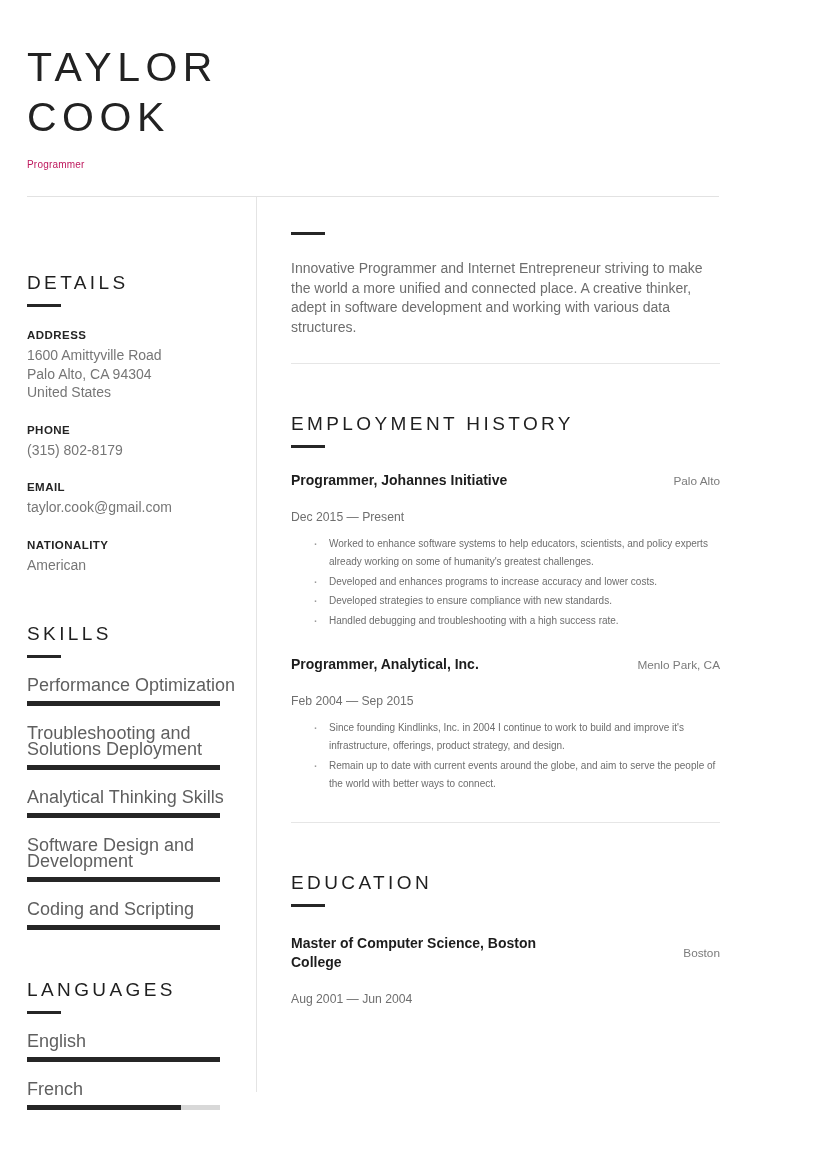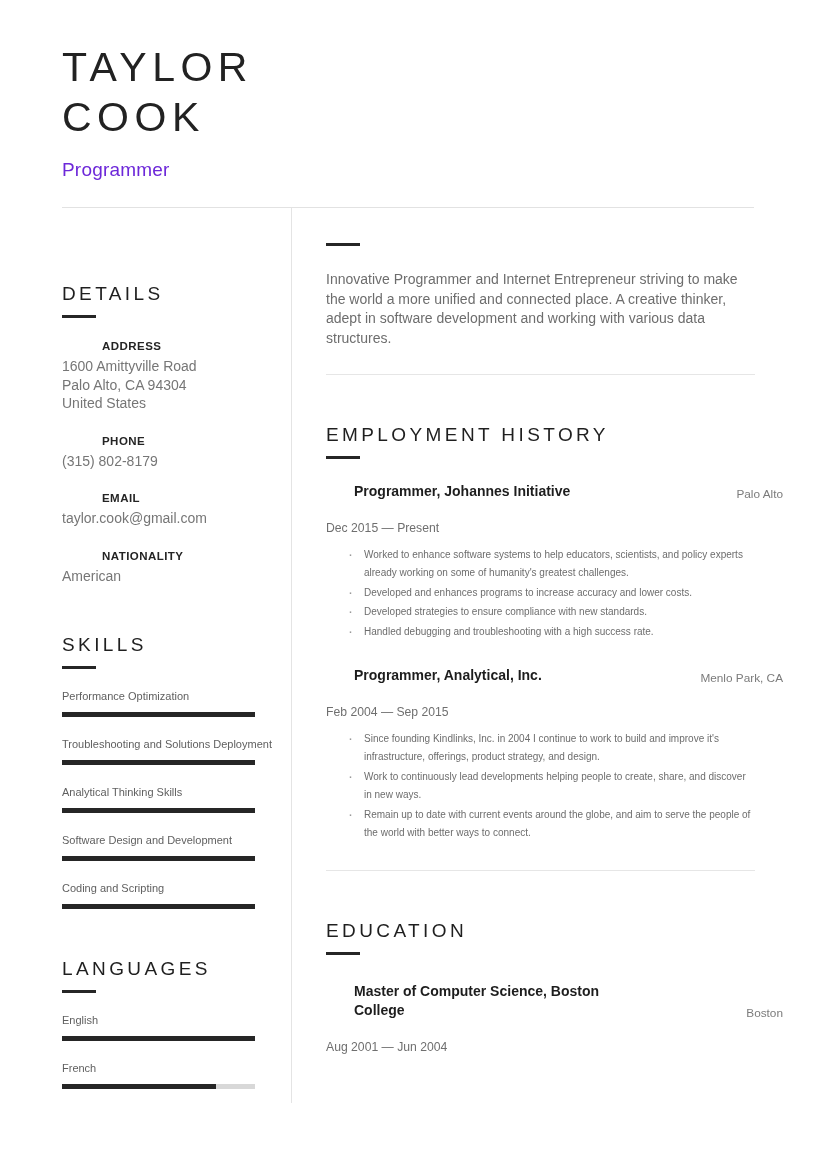--- a/index.html
+++ b/index.html
@@ -16,39 +16,39 @@
     overflow: hidden;
   }
 
   .page {
     position: absolute;
     left: 0; top: 0;
     width: 816px;
     height: 1153px;
     background: #fff;
     box-sizing: border-box;
-    padding: 0 62px;
+    padding: 0 27px;
   }
 
   
   .header {
     padding-top: 42px;
   }
   .name-line {
     font-size: 41px;
     font-weight: 400;
     letter-spacing: 5.5px;
     color: #222222;
     line-height: 50px;
     text-transform: uppercase;
   }
   .job-title {
     margin-top: 17px;
-    font-size: 19px;
-    color: #6d28d9;
+    font-size: 10px;
+    color: #be185d;
     letter-spacing: 0.2px;
   }
 
   .top-rule {
     margin-top: 26px;
     height: 1px;
     background: #e2e2e2;
     width: 692px;
   }
 
@@ -97,32 +97,31 @@
 
   
   .detail-block { margin-top: 22px; }
   .detail-label {
     font-size: 11.5px;
     font-weight: bold;
     color: #242424;
     letter-spacing: 0.45px;
     text-transform: uppercase;
     margin-bottom: 5px;
-    margin-left: 40px;
   }
   .detail-value {
     font-size: 14px;
     color: #767676;
     line-height: 18.5px;
   }
 
   
   .bar-item { margin-top: 19px; }
   .bar-label {
-    font-size: 11px;
+    font-size: 18px;
     color: #5f5f5f;
     line-height: 16px;
     margin-bottom: 8px;
   }
   .bar-track {
     width: 193px;
     height: 5px;
     background: #d8d8d8;
     position: relative;
   }
@@ -143,23 +142,22 @@
     height: 1px;
     background: #e6e6e6;
     margin: 26px 0 0 0;
     width: 429px;
   }
 
   .entry { margin-top: 23px; }
   .entry-top {
     display: flex;
     justify-content: space-between;
-    align-items: flex-end;
+    align-items: center;
     width: 429px;
-    margin-left: 28px;
   }
   .entry-title {
     font-size: 14px;
     font-weight: bold;
     color: #1d1d1d;
     line-height: 19px;
     max-width: 310px;
   }
   .entry-loc {
     font-size: 11.8px;
@@ -328,21 +326,20 @@
         </div>
 
         <div class="entry block-gap">
           <div class="entry-top">
             <div class="entry-title">Programmer, Analytical, Inc.</div>
             <div class="entry-loc">Menlo Park, CA</div>
           </div>
           <div class="entry-date">Feb 2004 — Sep 2015</div>
           <ul class="bullets">
             <li>Since founding Kindlinks, Inc. in 2004 I continue to work to build and improve it's infrastructure, offerings, product strategy, and design.</li>
-            <li>Work to continuously lead developments helping people to create, share, and discover in new ways.</li>
             <li>Remain up to date with current events around the globe, and aim to serve the people of the world with better ways to connect.</li>
           </ul>
         </div>
       </div>
 
       <div class="rule-h" style="margin-top:28px;"></div>
 
       <div style="margin-top:27px;">
         <div class="section-head">Education</div>
         <div class="accent-bar"></div>

